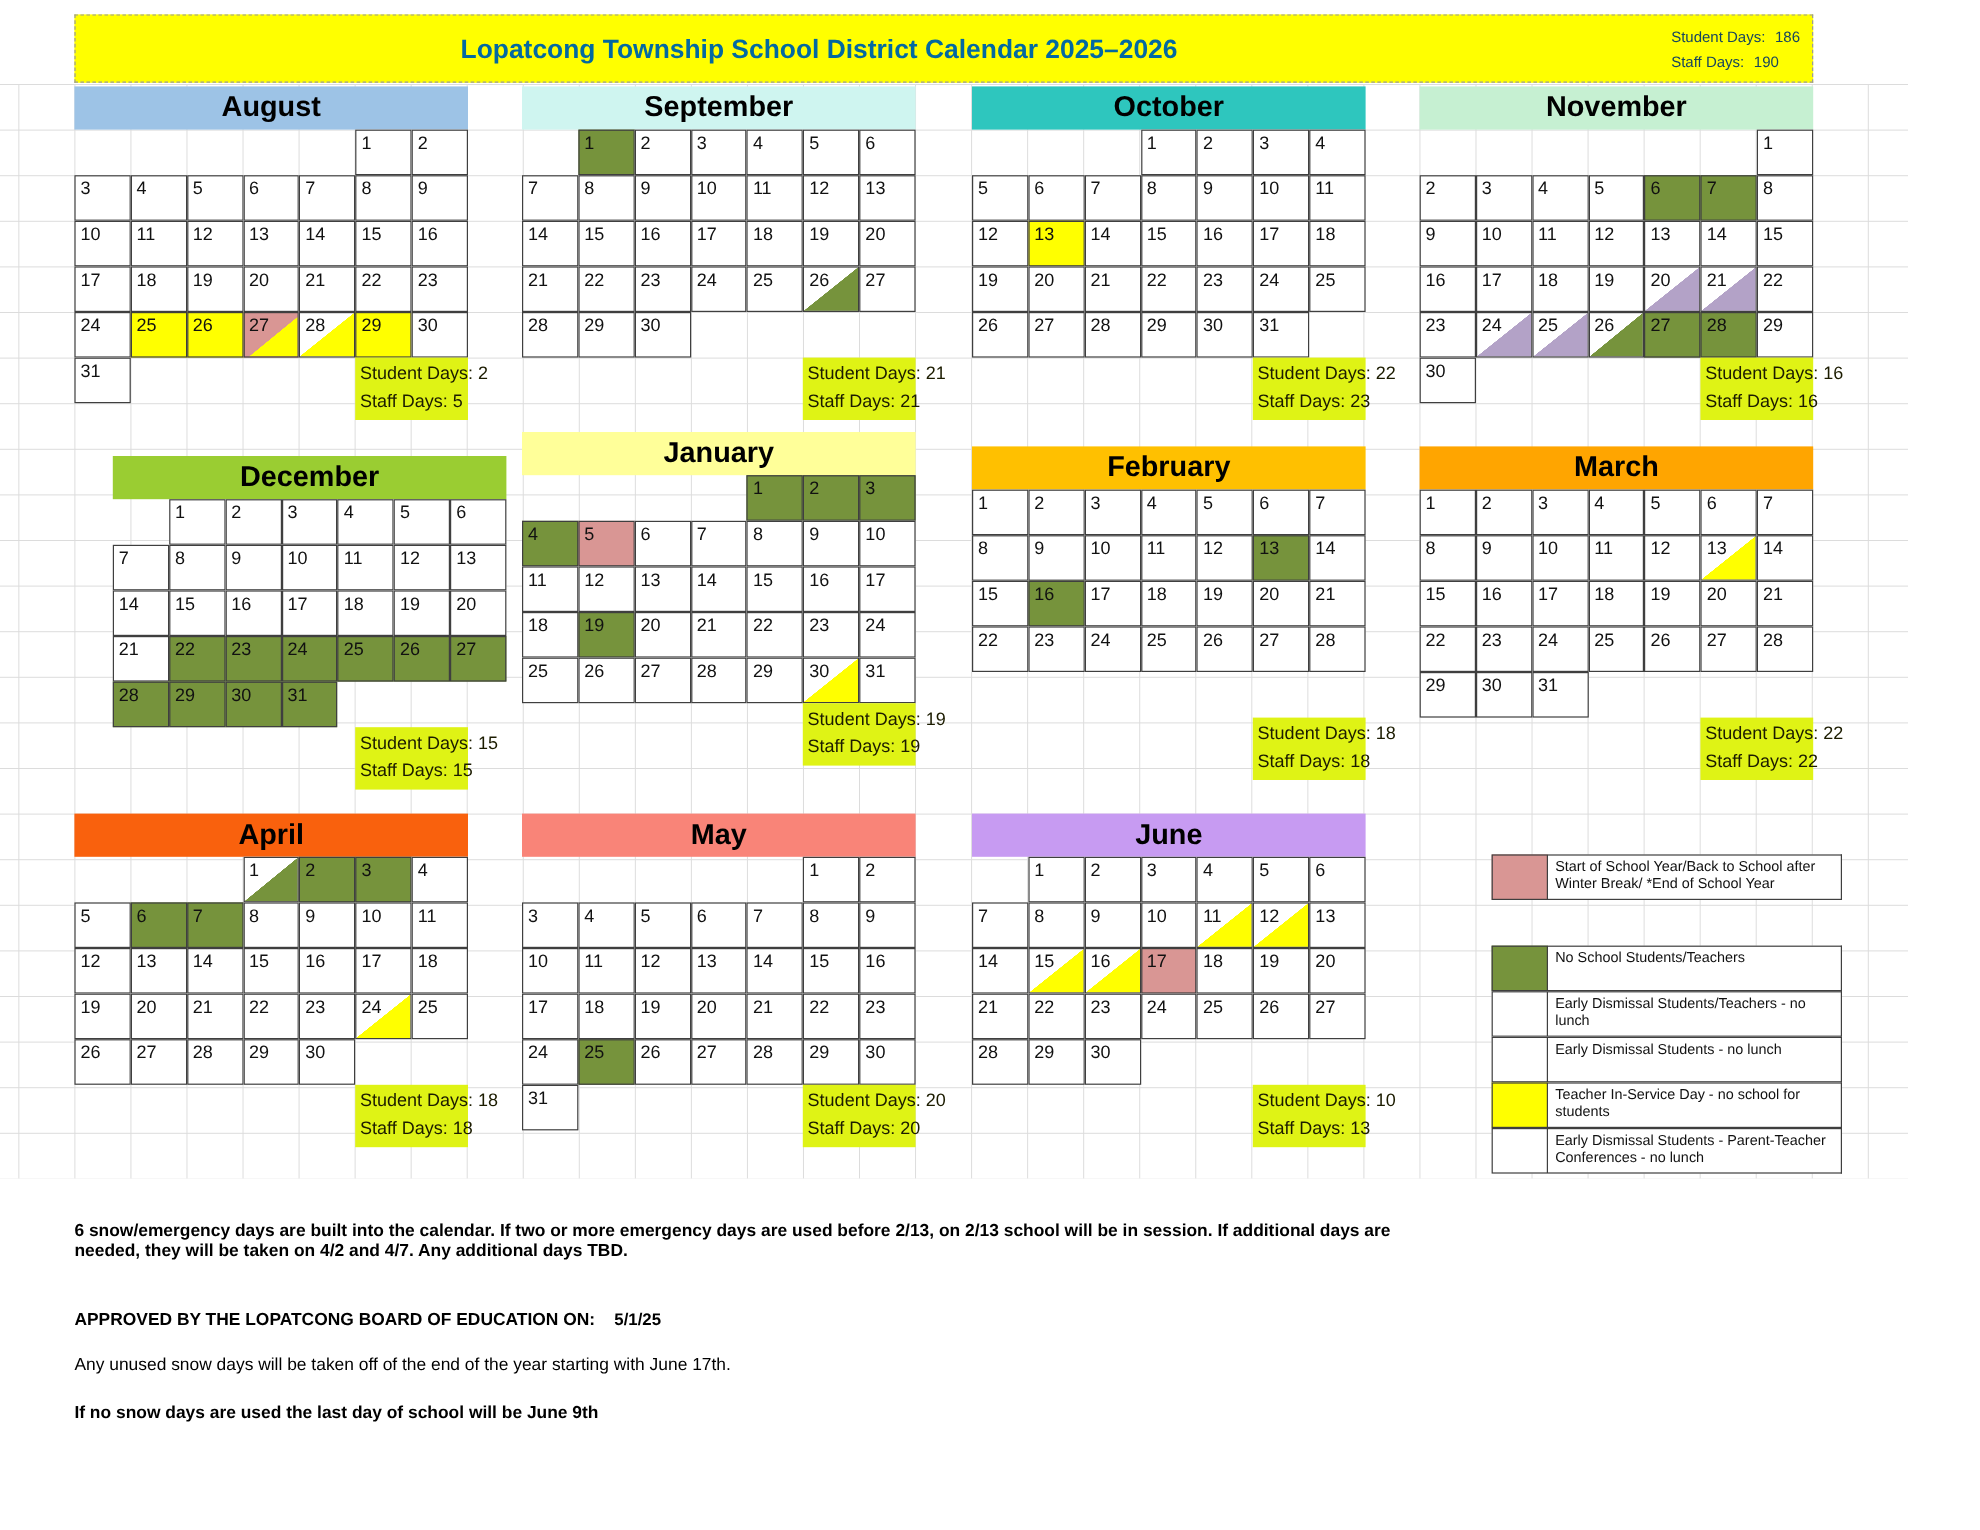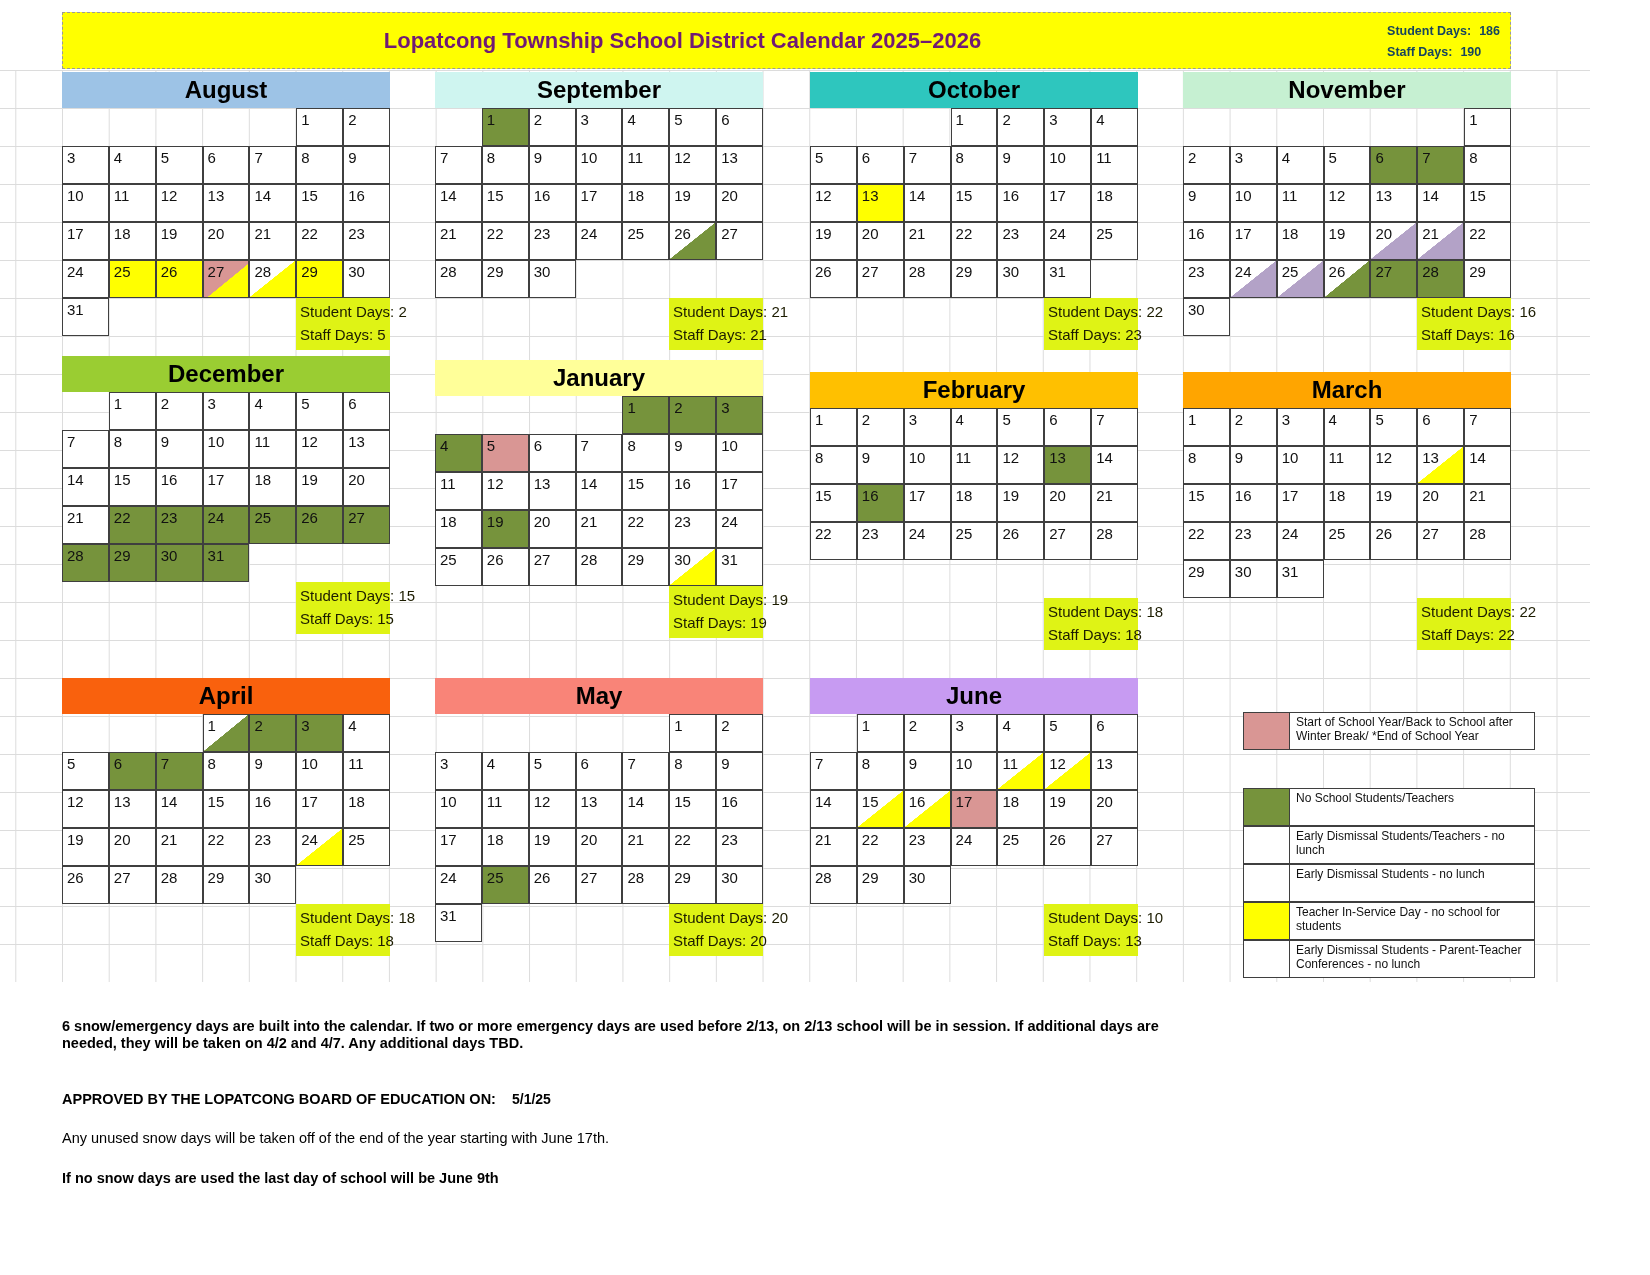--- a/index.html
+++ b/index.html
@@ -6,21 +6,21 @@
   .sheet{position:relative;width:1650px;height:1275px;background:#ffffff;
          font-family:"Liberation Sans",sans-serif;overflow:hidden;}
   .gridbg{position:absolute;left:0;top:70px;width:1590px;height:912px;
           background-image:linear-gradient(to right,#dcdcdc 1px,transparent 1px),
                            linear-gradient(to bottom,#dcdcdc 1px,transparent 1px);
           background-size:46.71px 38px;background-position:15.3px 0;}
   .title-bar{position:absolute;left:62px;top:12px;width:1449px;height:57px;
              border:1px dashed #9a9a9a;box-sizing:border-box;}
   .title-text{position:absolute;left:0;right:240px;top:0;bottom:0;display:flex;
               align-items:center;justify-content:center;font-size:22px;font-weight:bold;}
-  .title-stats{position:absolute;right:10px;top:8px;font-size:12.5px;font-weight:bold;line-height:1.65;}
+  .title-stats{position:absolute;right:10px;top:8px;font-size:12.5px;font-weight:normal;line-height:1.65;}
   .title-stats .val{margin-left:8px;}
   .month{position:absolute;width:328px;}
   .month-header{height:36px;display:flex;align-items:center;justify-content:center;
                 font-size:24px;font-weight:bold;color:#000;}
   .week-row{display:grid;grid-template-columns:repeat(7,1fr);}
   .cell{height:38px;box-sizing:border-box;font-size:15px;color:#111;padding:2px 0 0 4px;}
   .cell.has-day{border:1px solid #3f3f3f;background-color:#fff;}
   .t-yellow{background-color:var(--c-yellow) !important;}
   .t-green{background-color:var(--c-green) !important;}
   .t-pink{background-color:var(--c-pink) !important;}
@@ -46,21 +46,21 @@
   .snow1{position:absolute;left:62px;top:1130px;font-size:14.5px;color:#000;}
   .snow2{position:absolute;left:62px;top:1170px;font-size:14.5px;color:#000;font-weight:bold;}
 </style>
 </head>
 <body>
 
 <div class="sheet">
   <div class="gridbg"></div>
 
   <div class="title-bar" style="background: rgb(255, 255, 0);">
-    <div class="title-text" style="color: #701a75; margin-left: 32px;">Lopatcong Township School District Calendar 2025–2026</div>
+    <div class="title-text" style="color: #0369a1; margin-left: 32px;">Lopatcong Township School District Calendar 2025–2026</div>
     <div class="title-stats" style="color: rgb(23, 69, 94);">
       <div><span>Student Days:</span><span class="val">186</span></div>
       <div><span>Staff Days:</span><span class="val">190</span></div>
     </div>
   </div>
 
   <div id="months-root">
       <div class="month" style="left: 62px; top: 72px;">
         <div class="month-header" style="background: rgb(157, 195, 230);">August</div>
         <div class="week-row">
@@ -298,21 +298,21 @@
           <div class="cell"></div>
           <div class="cell"></div>
           <div class="cell"></div>
           <div class="cell"></div>
         </div>
         <div class="badge">
           <div>Student Days: 16</div>
           <div>Staff Days: 16</div>
         </div>
       </div>
-      <div class="month" style="left: 62px; top: 356px;">
+      <div class="month" style="left: 62px; top: 380px; padding-left: 32px;">
         <div class="month-header" style="background: rgb(154, 205, 50);">December</div>
         <div class="week-row">
           <div class="cell"></div>
           <div class="cell has-day">1</div>
           <div class="cell has-day">2</div>
           <div class="cell has-day">3</div>
           <div class="cell has-day">4</div>
           <div class="cell has-day">5</div>
           <div class="cell has-day">6</div>
         </div>

